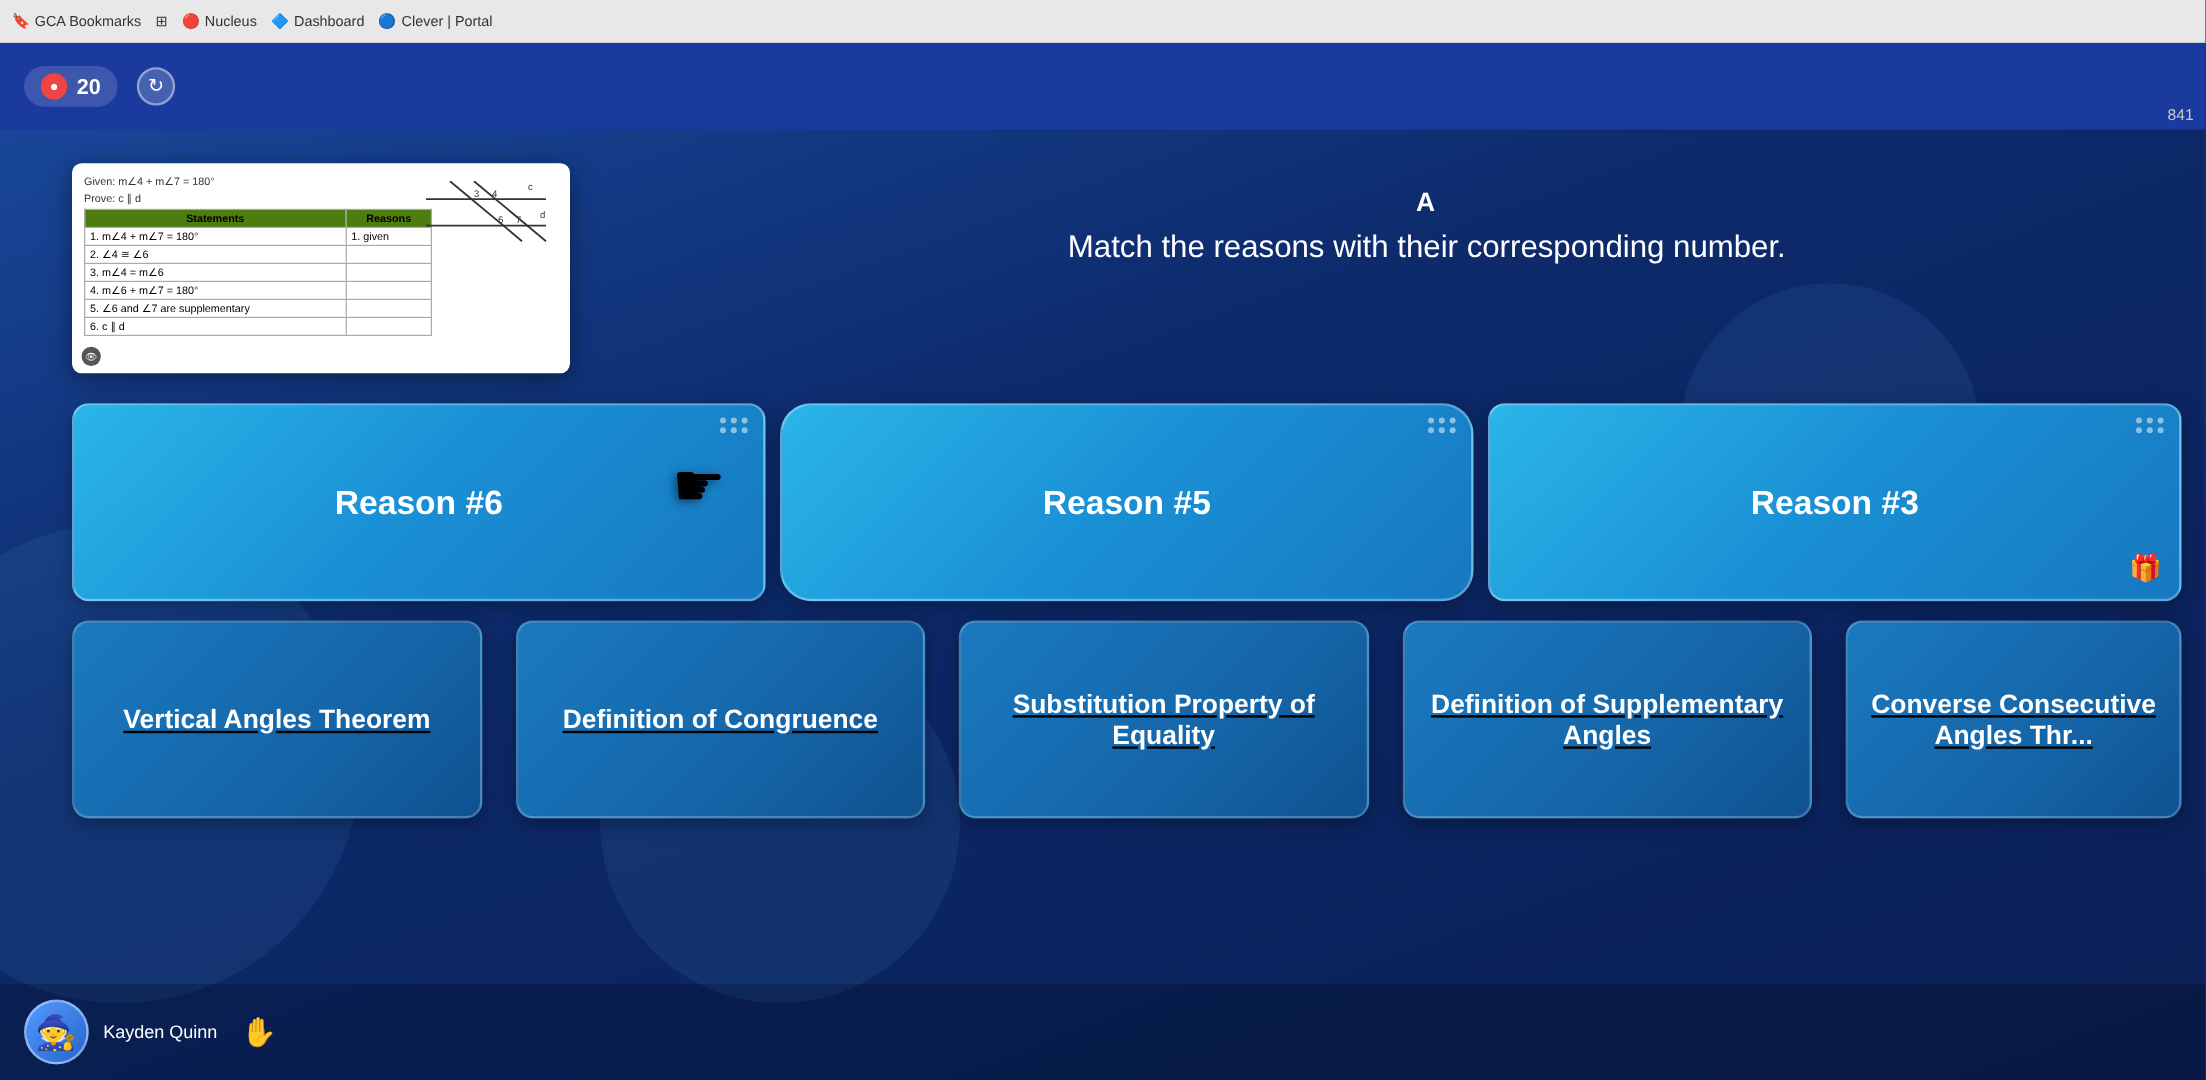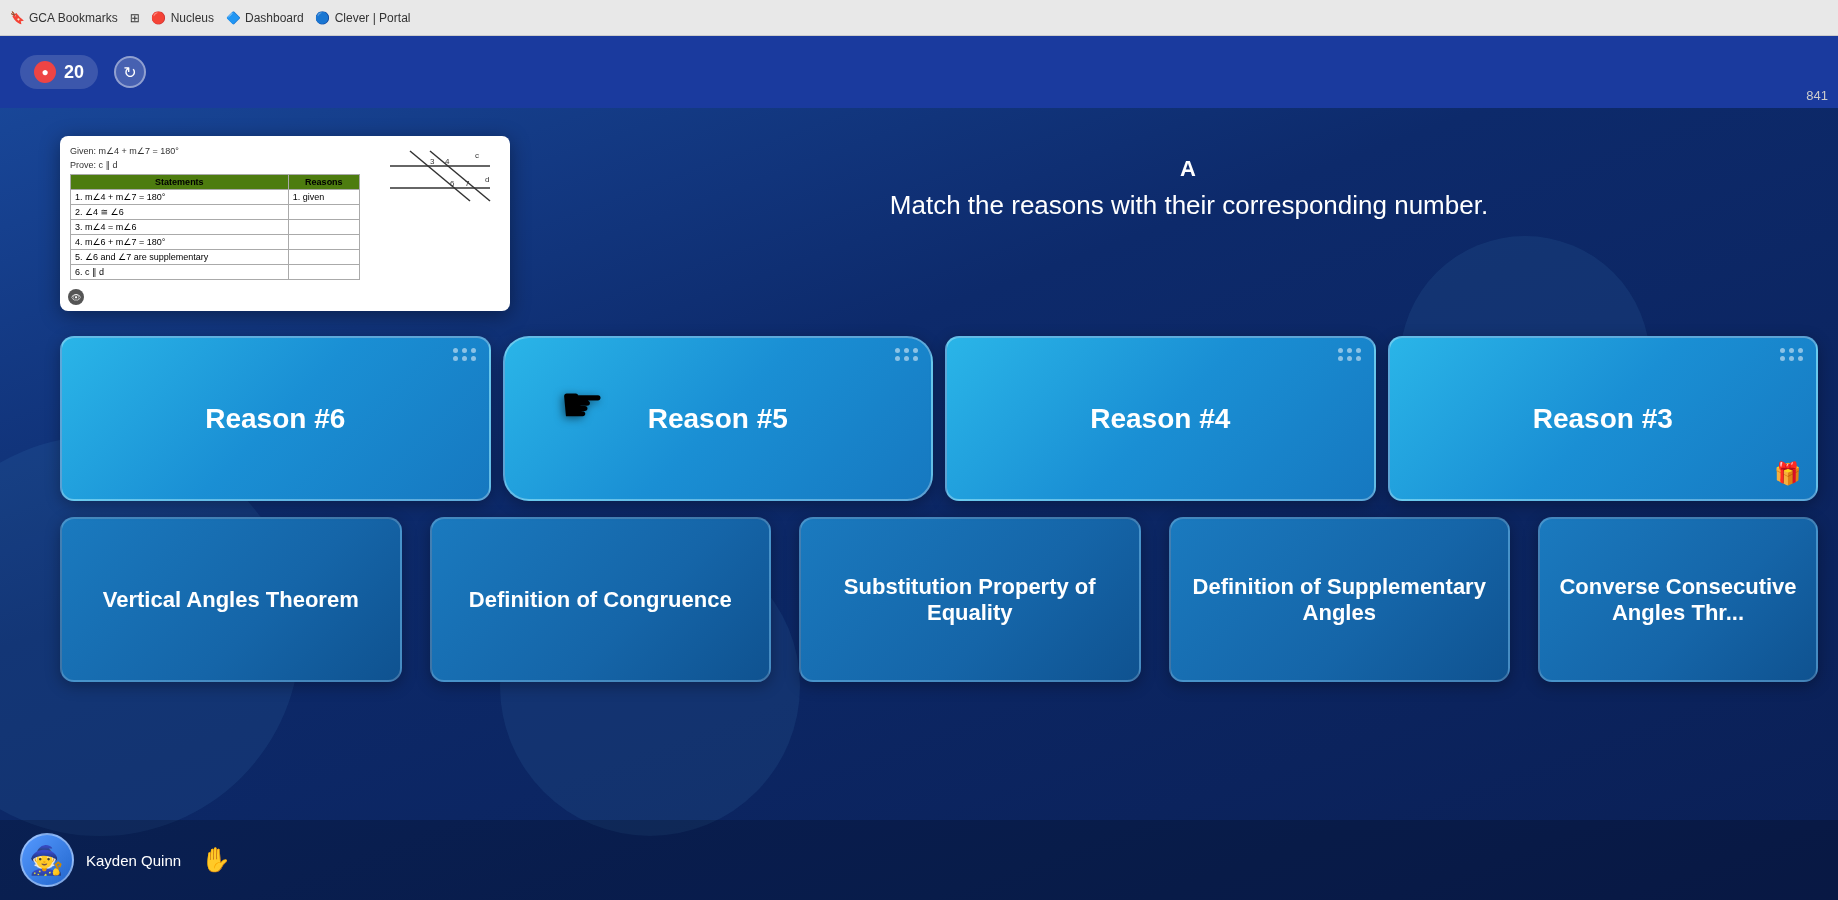--- a/index.html
+++ b/index.html
@@ -86,21 +86,21 @@
       right: 10px;
       color: #ccc;
       font-size: 13px;
     }
 
     
     .proof-card {
       position: absolute;
       top: 100px;
       left: 60px;
-      width: 450px;
+      width: 415px;
       height: 175px;
       background: white;
       border-radius: 8px;
       box-shadow: 0 4px 20px rgba(0,0,0,0.4);
       padding: 10px;
       font-size: 10px;
     }
     .proof-given {
       font-size: 9px;
       margin-bottom: 4px;
@@ -212,20 +212,21 @@
       height: 5px;
       background: rgba(255,255,255,0.5);
       border-radius: 50%;
       display: block;
     }
 
     
     .answer-cards-row {
       display: flex;
       gap: 28px;
+      text-decoration: underline;
     }
     .answer-card {
       flex: 1;
       height: 165px;
       border-radius: 14px;
       display: flex;
       align-items: center;
       justify-content: center;
       color: white;
       font-size: 22px;
@@ -402,31 +403,20 @@
           <span></span>
             <span></span>
             <span></span>
           <span></span>
             <span></span>
             <span></span>
         </div>
         <span>Reason #5</span>
       </div>
 
-      <div class="reason-card">
-        <div class="card-dots">
-          <span></span>
-            <span></span>
-            <span></span>
-          <span></span>
-            <span></span>
-            <span></span>
-        </div>
-        <span>Reason #4</span>
-      </div>
 
       <div class="reason-card">
         <div class="card-dots">
           <span></span>
             <span></span>
             <span></span>
           <span></span>
             <span></span>
             <span></span>
         </div>

